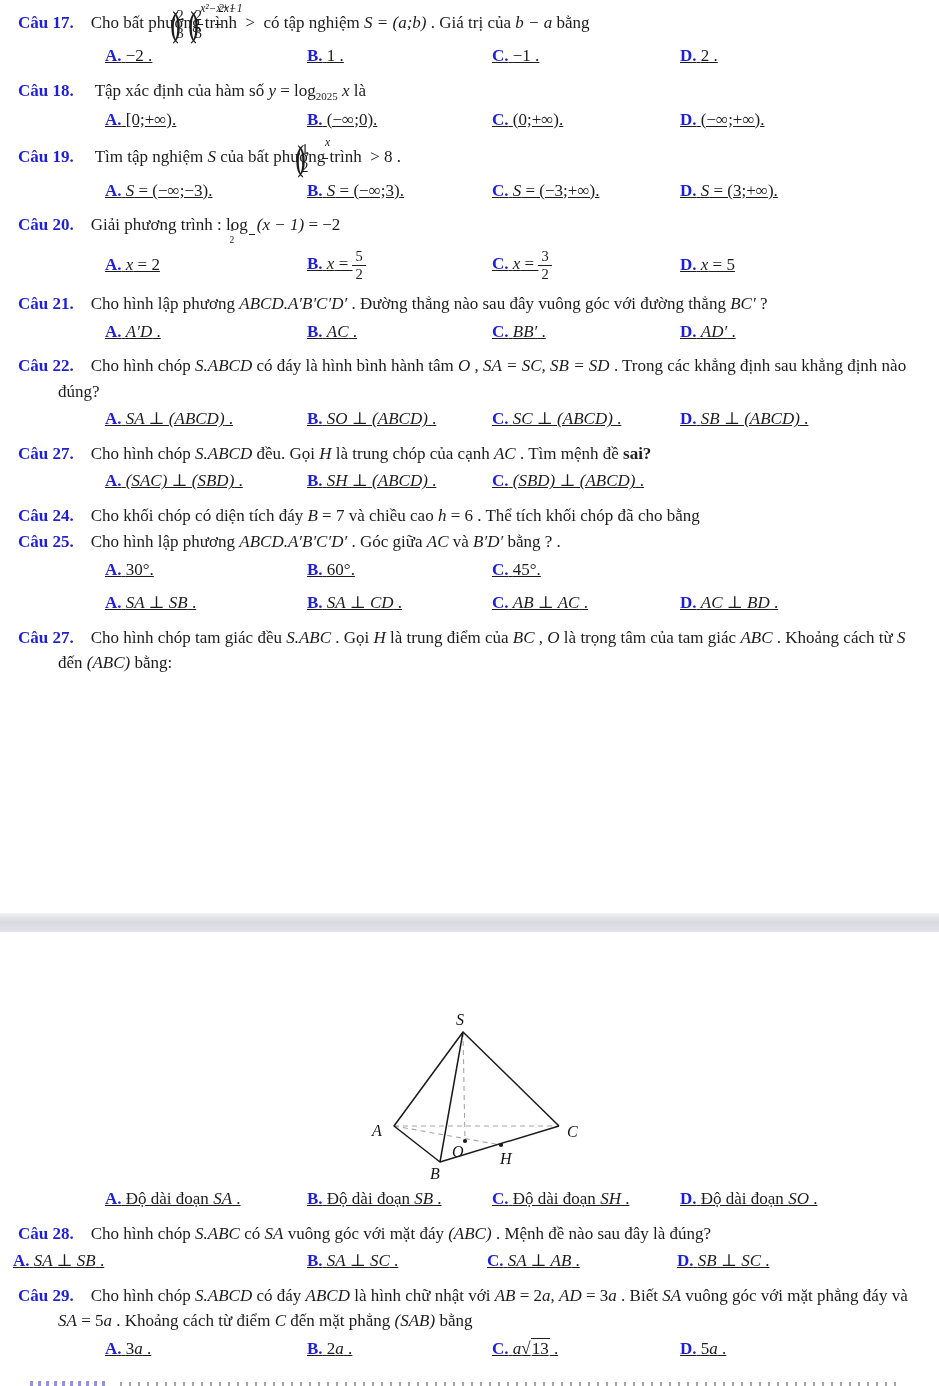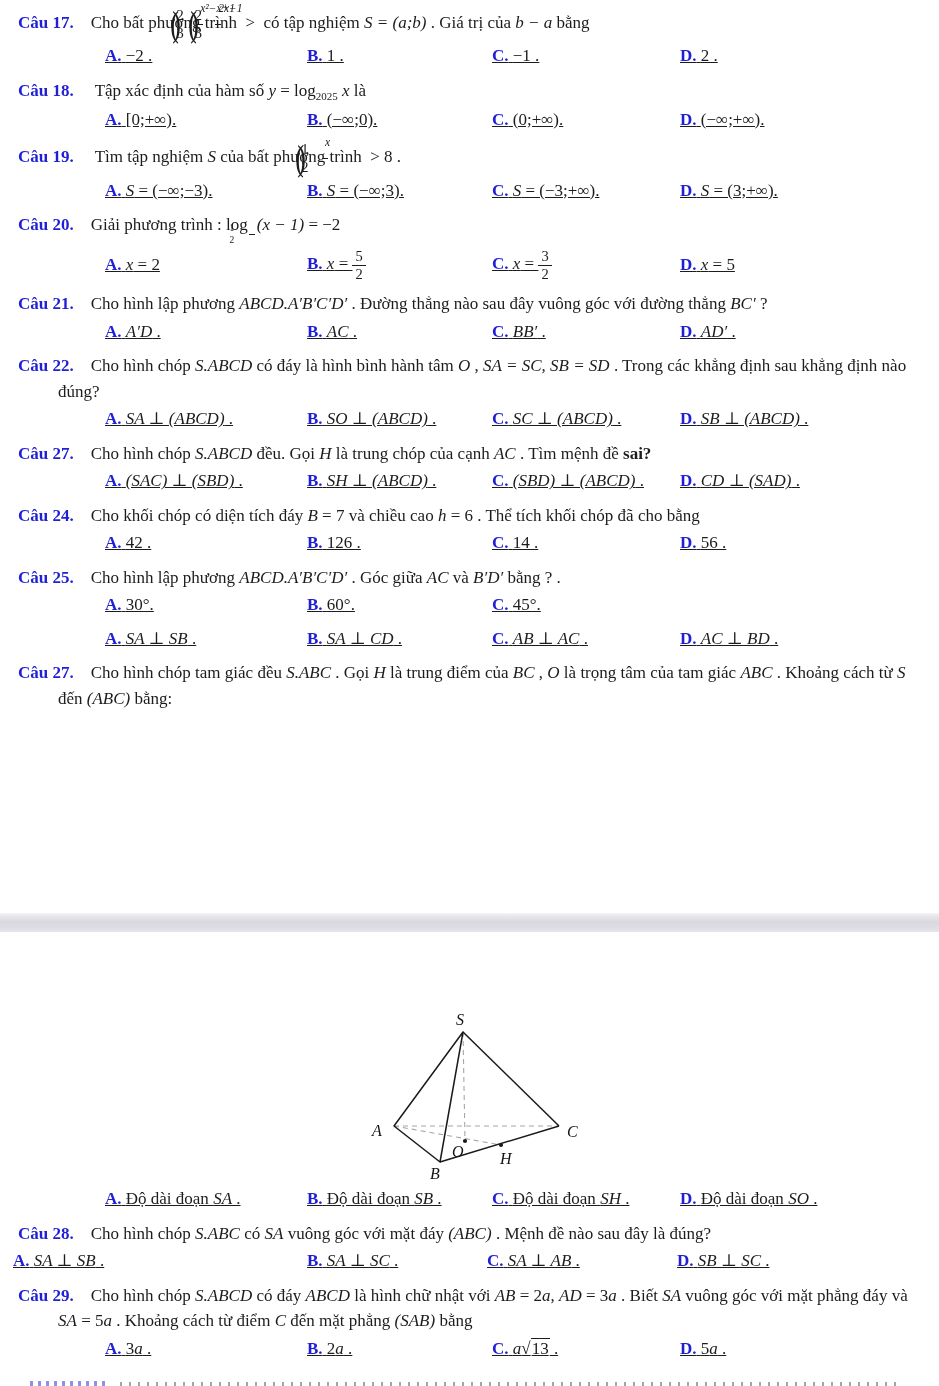--- a/index.html
+++ b/index.html
@@ -105,32 +105,25 @@
         <span class="opt"><b class="ol">D.</b> <span><span class="mv">SB ⊥ (ABCD)</span><span> .</span></span></span>
       </div>
   </section>
 
   <section class="q">
     <p class="stmt"><b class="ql">Câu 27.</b><span><span>Cho hình chóp </span><span class="mv">S.ABCD</span><span> đều. Gọi </span><span class="mv">H</span><span> là trung chóp của cạnh </span><span class="mv">AC</span><span> . Tìm mệnh đề </span><span class="bold">sai?</span></span></p>
     <div class="opts">
         <span class="opt"><b class="ol">A.</b> <span><span class="mv">(SAC) ⊥ (SBD)</span><span> .</span></span></span>
         <span class="opt"><b class="ol">B.</b> <span><span class="mv">SH ⊥ (ABCD)</span><span> .</span></span></span>
         <span class="opt"><b class="ol">C.</b> <span><span class="mv">(SBD) ⊥ (ABCD)</span><span> .</span></span></span>
-        <span class="opt"><b class="ol">D.</b> <span><span class="mv">CD ⊥ (SAD)</span><span> .</span></span></span>
       </div>
   </section>
 
   <section class="q">
     <p class="stmt"><b class="ql">Câu 24.</b><span><span>Cho khối chóp có diện tích đáy </span><span class="mv">B</span><span> = 7 và chiều cao </span><span class="mv">h</span><span> = 6 . Thể tích khối chóp đã cho bằng</span></span></p>
-    <div class="opts">
-        <span class="opt"><b class="ol">A.</b> <span><span>42 .</span></span></span>
-        <span class="opt"><b class="ol">B.</b> <span><span>126 .</span></span></span>
-        <span class="opt"><b class="ol">C.</b> <span><span>14 .</span></span></span>
-        <span class="opt"><b class="ol">D.</b> <span><span>56 .</span></span></span>
-      </div>
   </section>
 
   <section class="q">
     <p class="stmt"><b class="ql">Câu 25.</b><span><span>Cho hình lập phương </span><span class="mv">ABCD.A′B′C′D′</span><span> . Góc giữa </span><span class="mv">AC</span><span> và </span><span class="mv">B′D′</span><span> bằng ? .</span></span></p>
     <div class="opts">
         <span class="opt"><b class="ol">A.</b> <span><span>30°.</span></span></span>
         <span class="opt"><b class="ol">B.</b> <span><span>60°.</span></span></span>
         <span class="opt"><b class="ol">C.</b> <span><span>45°.</span></span></span>
       </div>
   </section>

